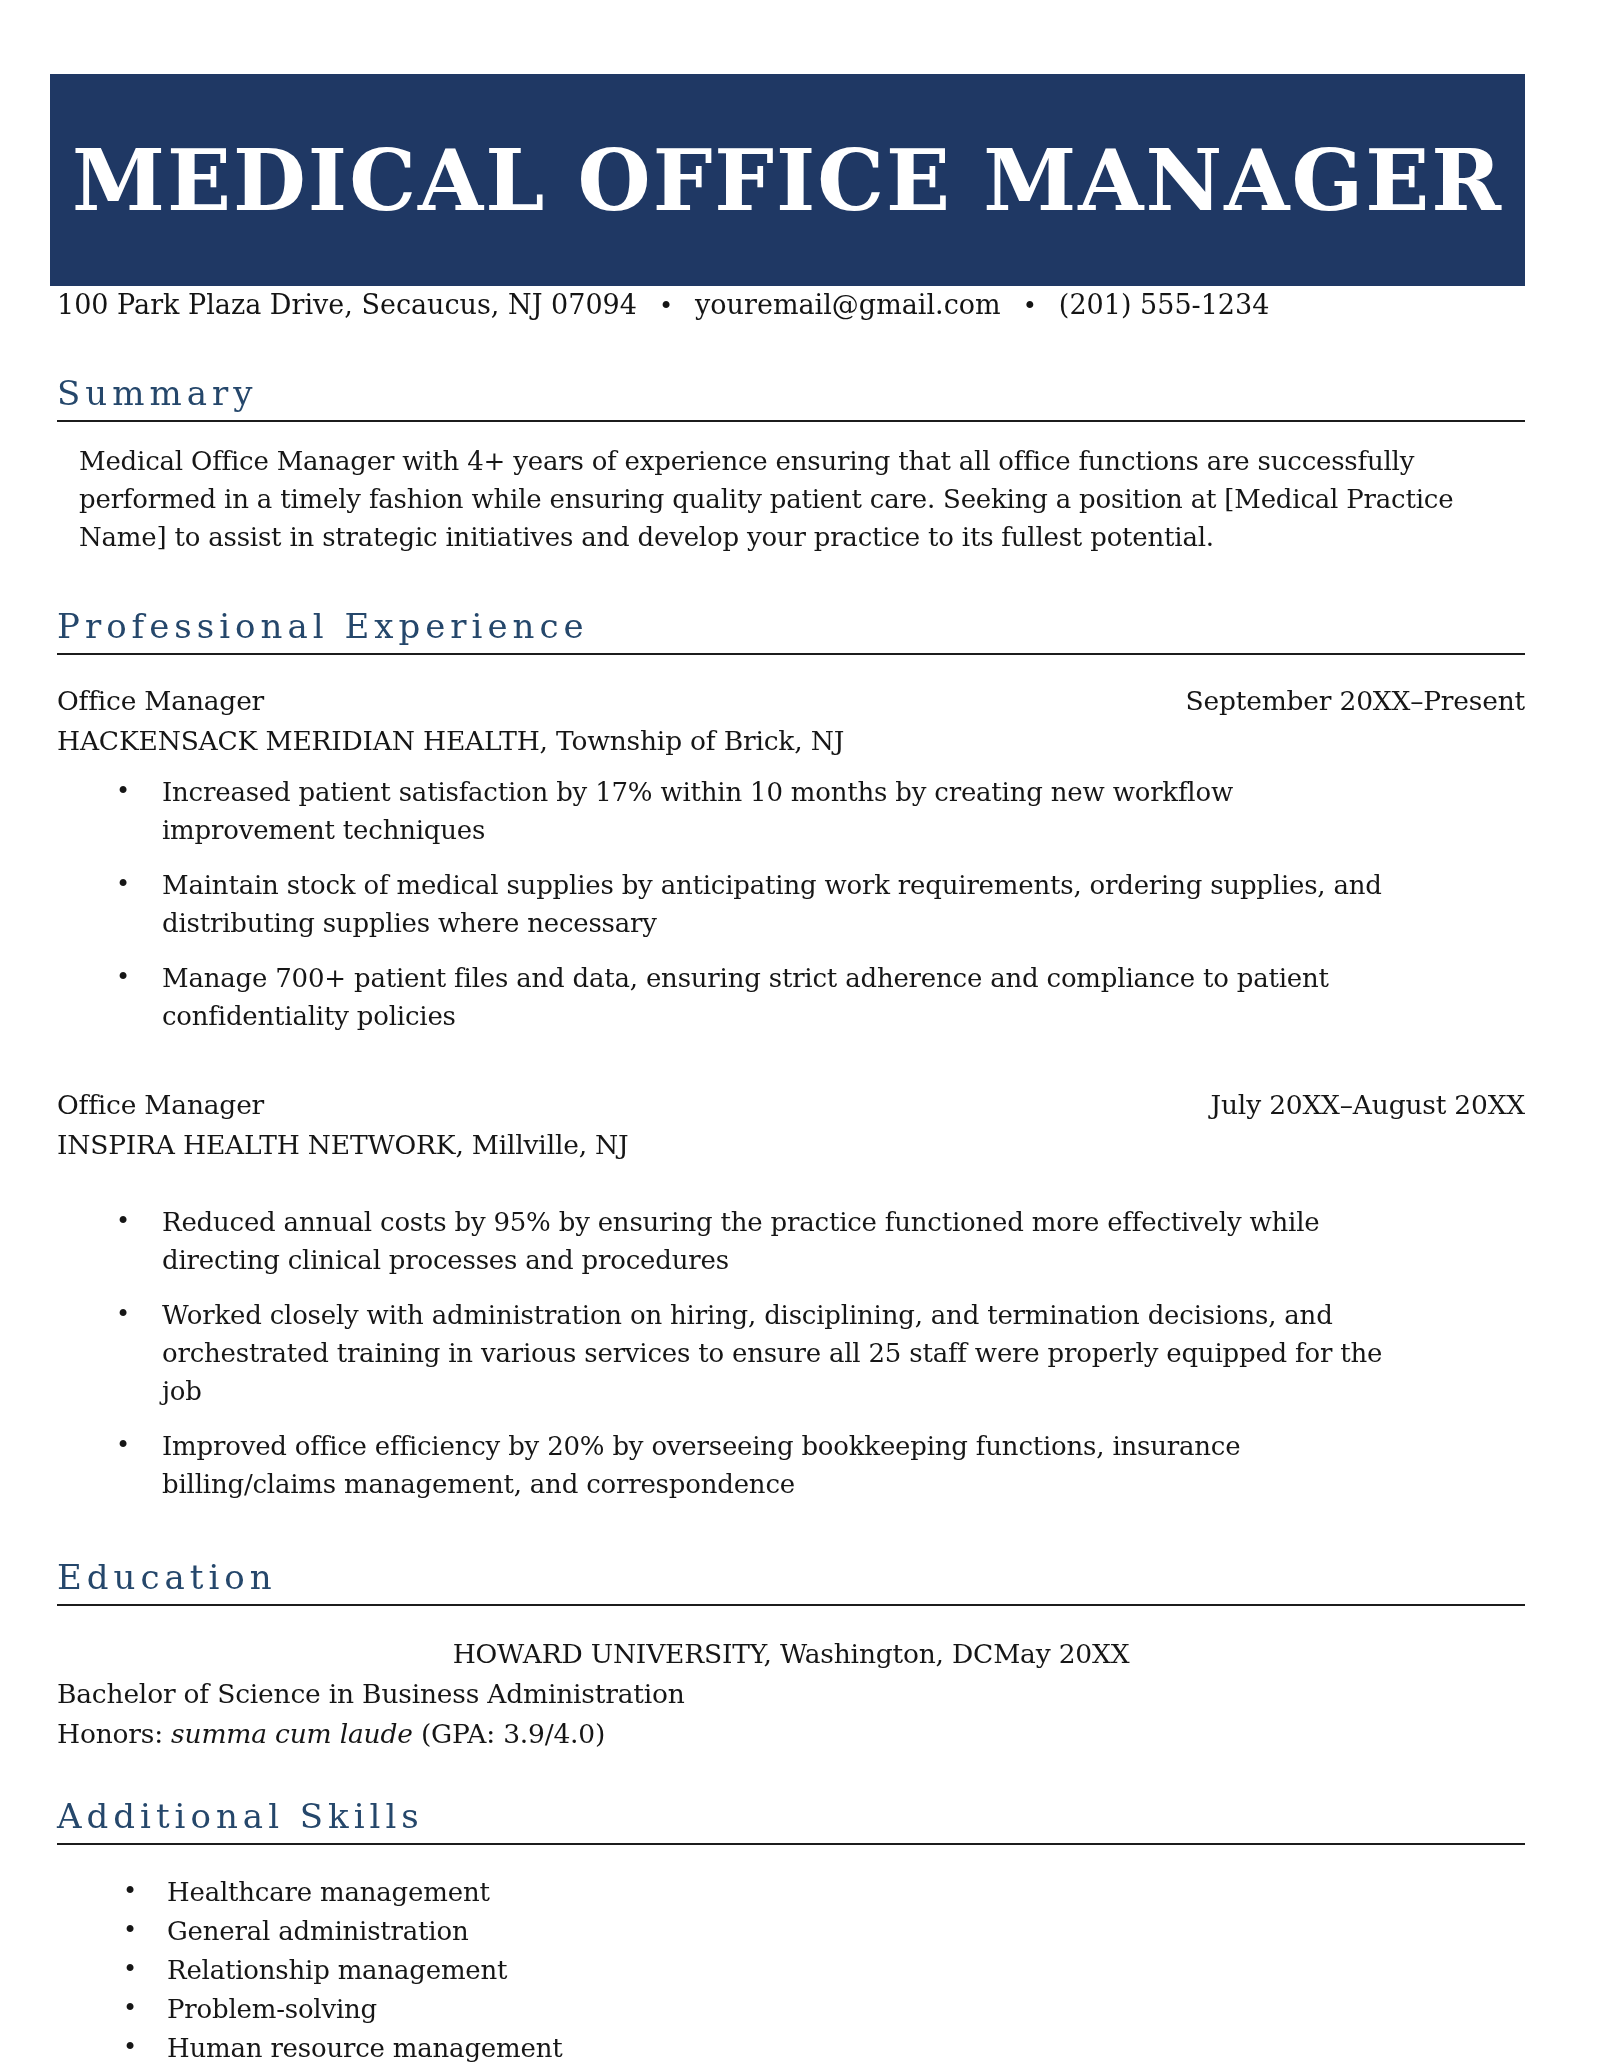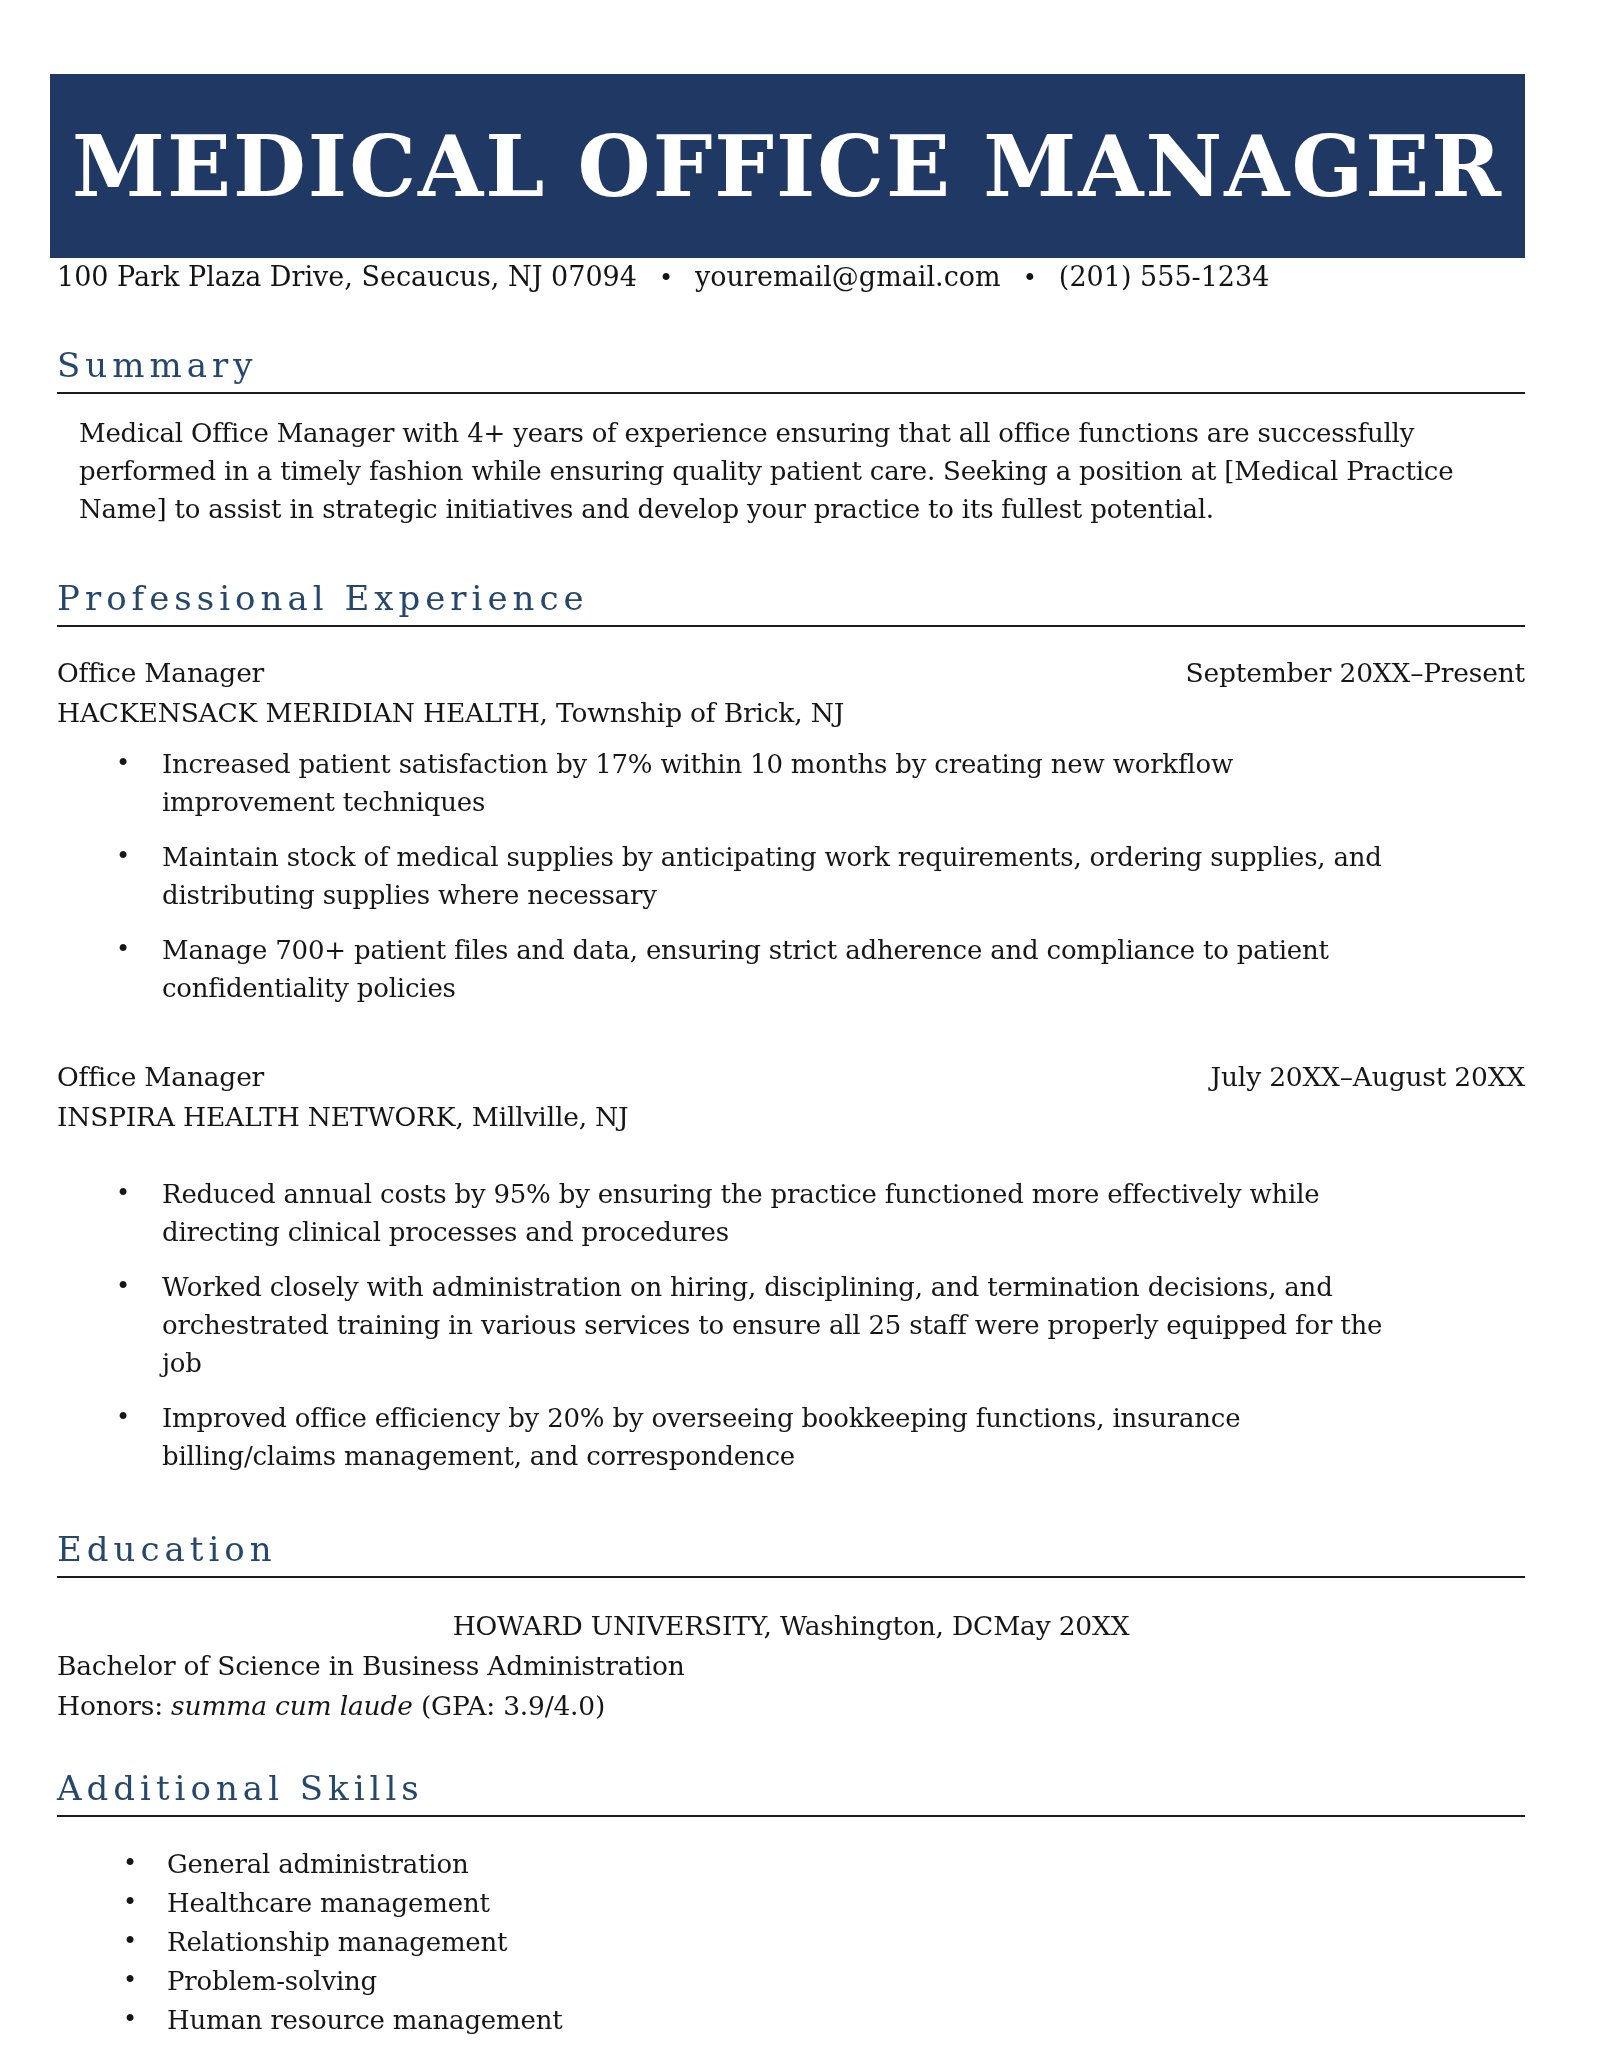--- a/index.html
+++ b/index.html
@@ -8,21 +8,21 @@
     width: 1600px; height: 2071px;
     font-family: "DejaVu Serif", "Liberation Serif", serif;
     color: #161616;
     overflow: hidden;
   }
   .page { width: 1600px; height: 2071px; background: #ffffff; }
 
   
   .banner {
     margin: 74px 75px 0 50px;
-    height: 184px;
+    height: 212px;
     background: var(--banner-color, #1f3864);
     display: flex; align-items: center; justify-content: center;
   }
   .banner h1 {
     color: #ffffff;
     font-size: 84px;
     font-weight: 700;
     letter-spacing: 2px;
     white-space: nowrap;
   }
@@ -173,22 +173,22 @@
         <div class="honors">
           <span>Honors: </span><i>summa cum laude</i><span> (GPA: 3.9/4.0)</span>
         </div>
       </div>
     </section>
 
     <section class="sec-skills">
       <h2 class="sec-h">Additional Skills</h2>
       <hr class="rule">
       <ul class="skills">
+        <li>Healthcare management</li>
         <li>General administration</li>
-        <li>Healthcare management</li>
         <li>Relationship management</li>
         <li>Problem-solving</li>
         <li>Human resource management</li>
       </ul>
     </section>
 
   </div>
 </div>
 
 </body></html>

